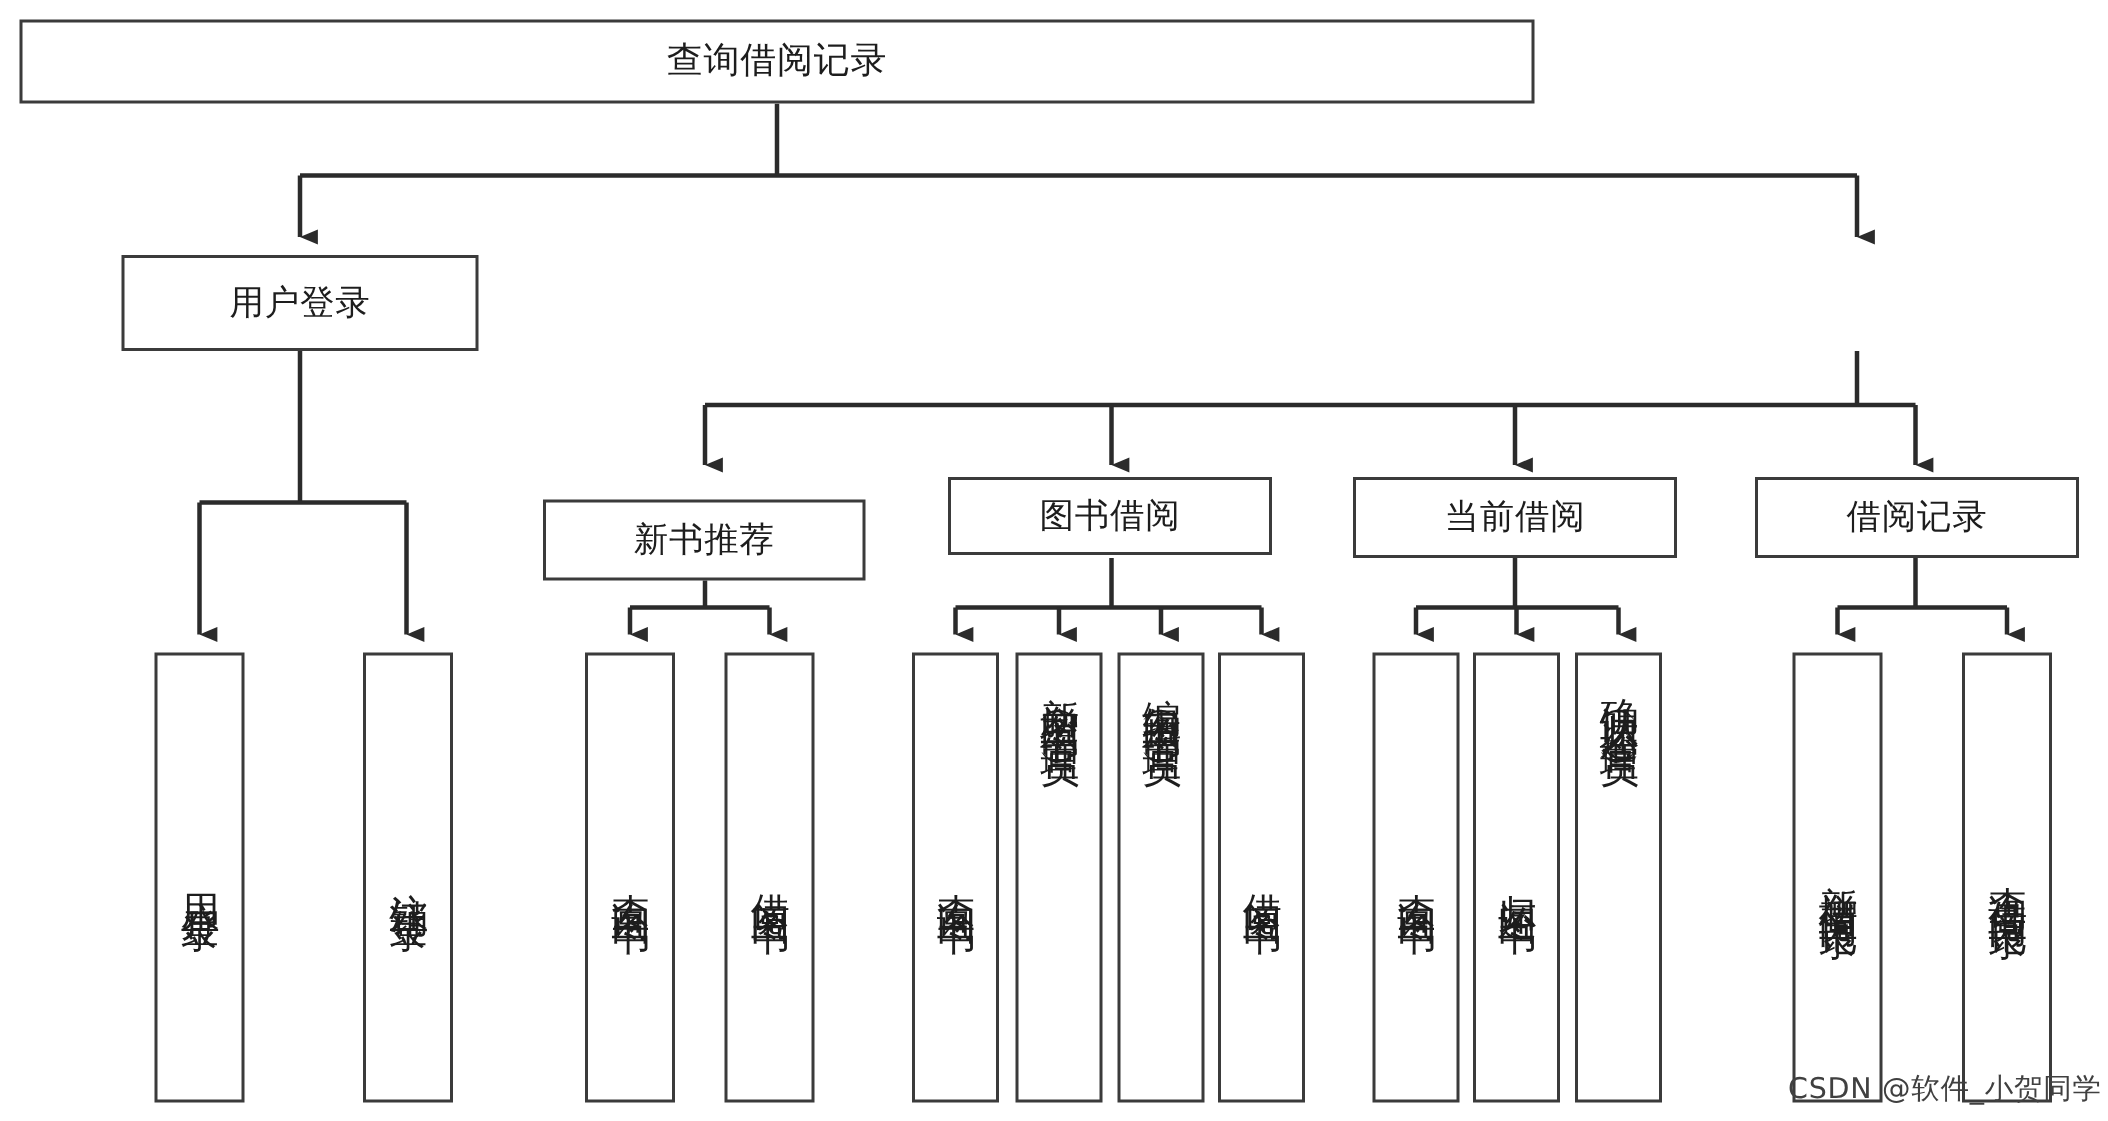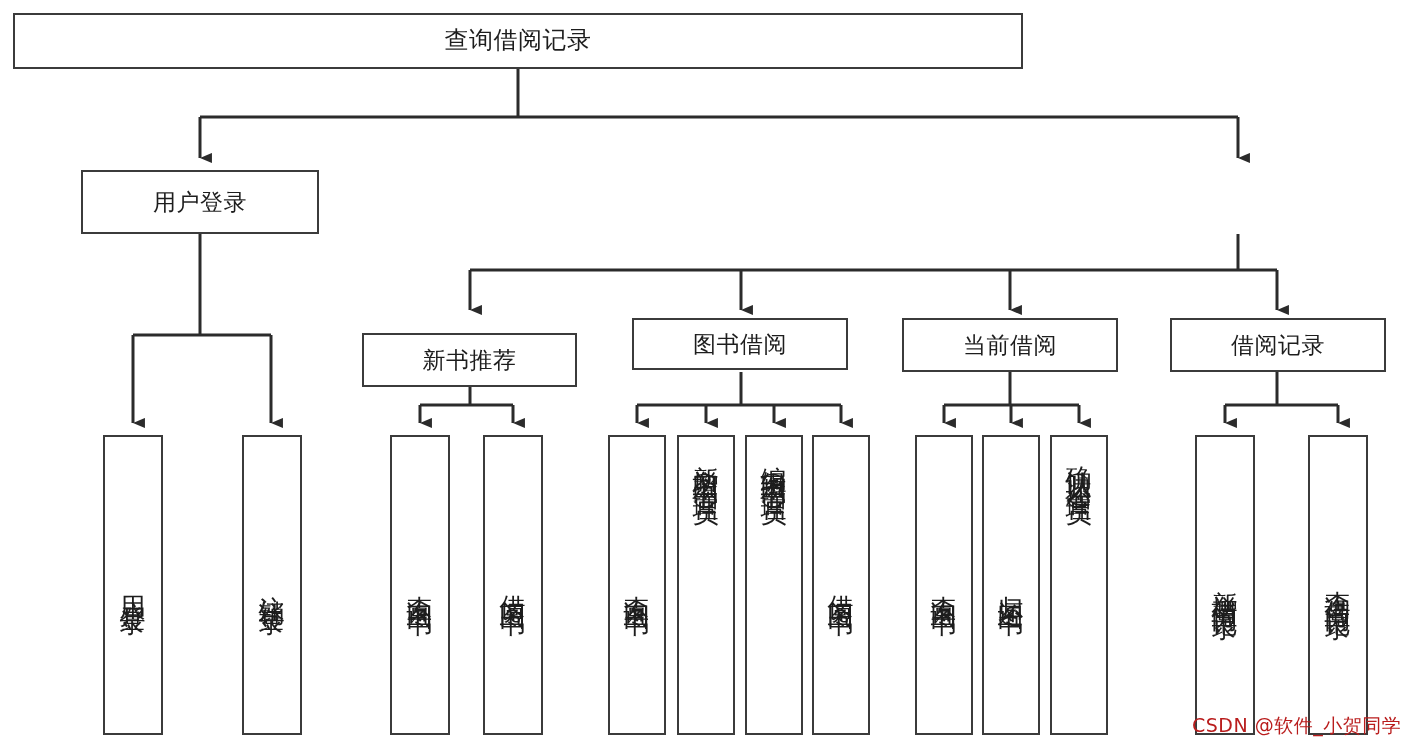--- a/index.html
+++ b/index.html
@@ -65,21 +65,21 @@
     white-space: nowrap;
     height: auto;
   }
   
   .node.vert.centered {
     align-items: center;
     padding-top: 0;
   }
   .watermark {
     position: absolute;
-    color: #b91c1c;
+    color: #404040;
     font-size: 19px;
     letter-spacing: 0.5px;
     white-space: nowrap;
     font-family: "DejaVu Sans", "Liberation Sans", sans-serif;
   }
 </style>
 </head>
 <body>
 
 <div id="diagram-root">

